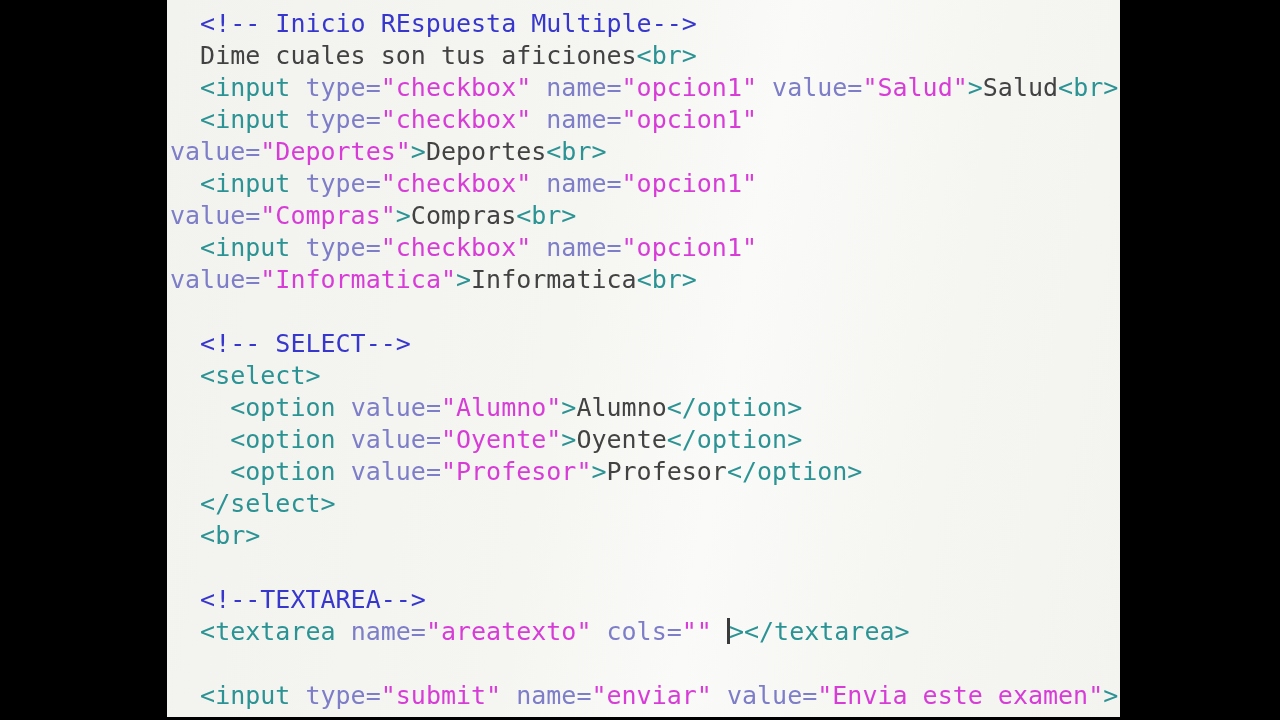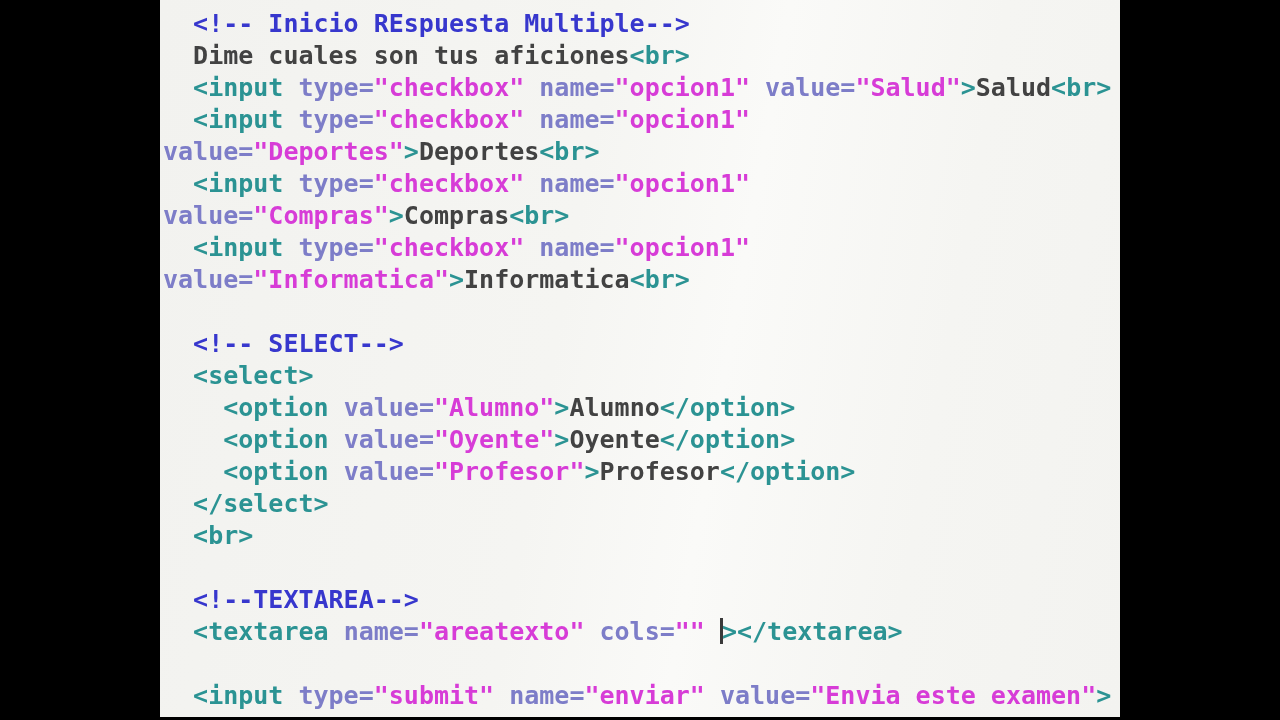--- a/index.html
+++ b/index.html
@@ -16,28 +16,27 @@
     top: 0;
     width: 160px;
     height: 720px;
     background: #000;
     z-index: 3;
   }
   .side-bar.left  { left: 0; }
   .side-bar.right { right: 0; }
   .code-area {
     position: absolute;
-    left: 160px;
+    left: 167px;
     top: 0;
     width: 960px;
     height: 720px;
     background: linear-gradient(100deg, #f2f2ef 0%, #f5f5f2 42%, #fafaf8 58%, #f5f5f2 78%, #f3f3f0 100%);
     z-index: 1;
     overflow: hidden;
-    font-weight: bold;
   }
   .code {
     padding: 8px 0 0 3px;
     font-size: 25px;
     line-height: 32px;
     white-space: pre;
   }
   .code-line { min-height: 32px; white-space: pre; }
   .tok { white-space: pre; }
   .caret {

